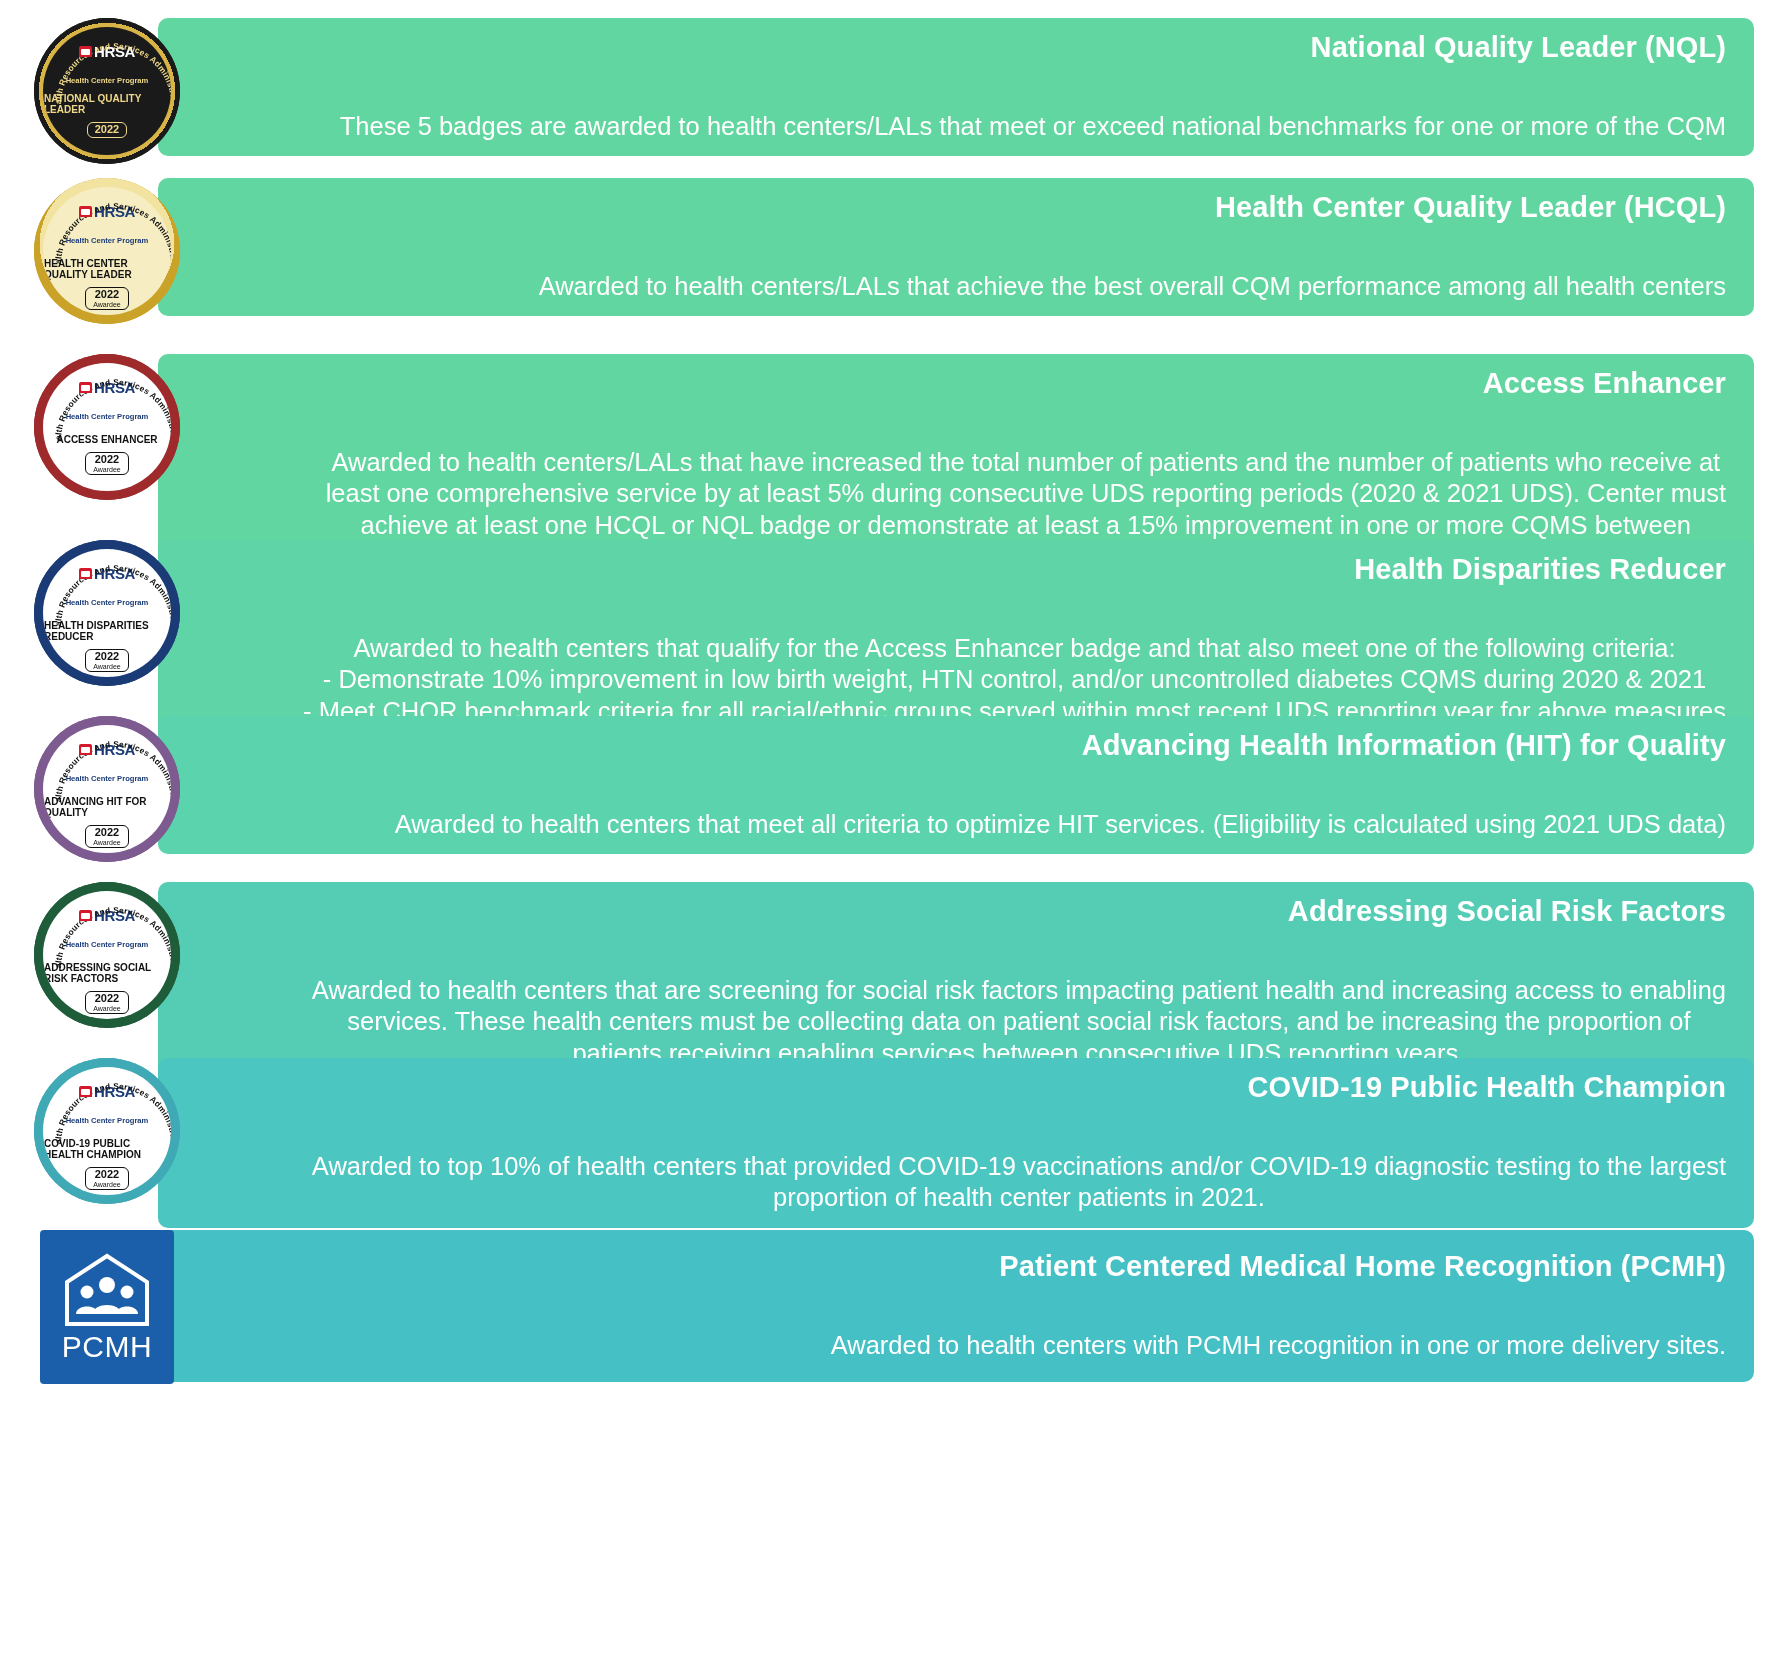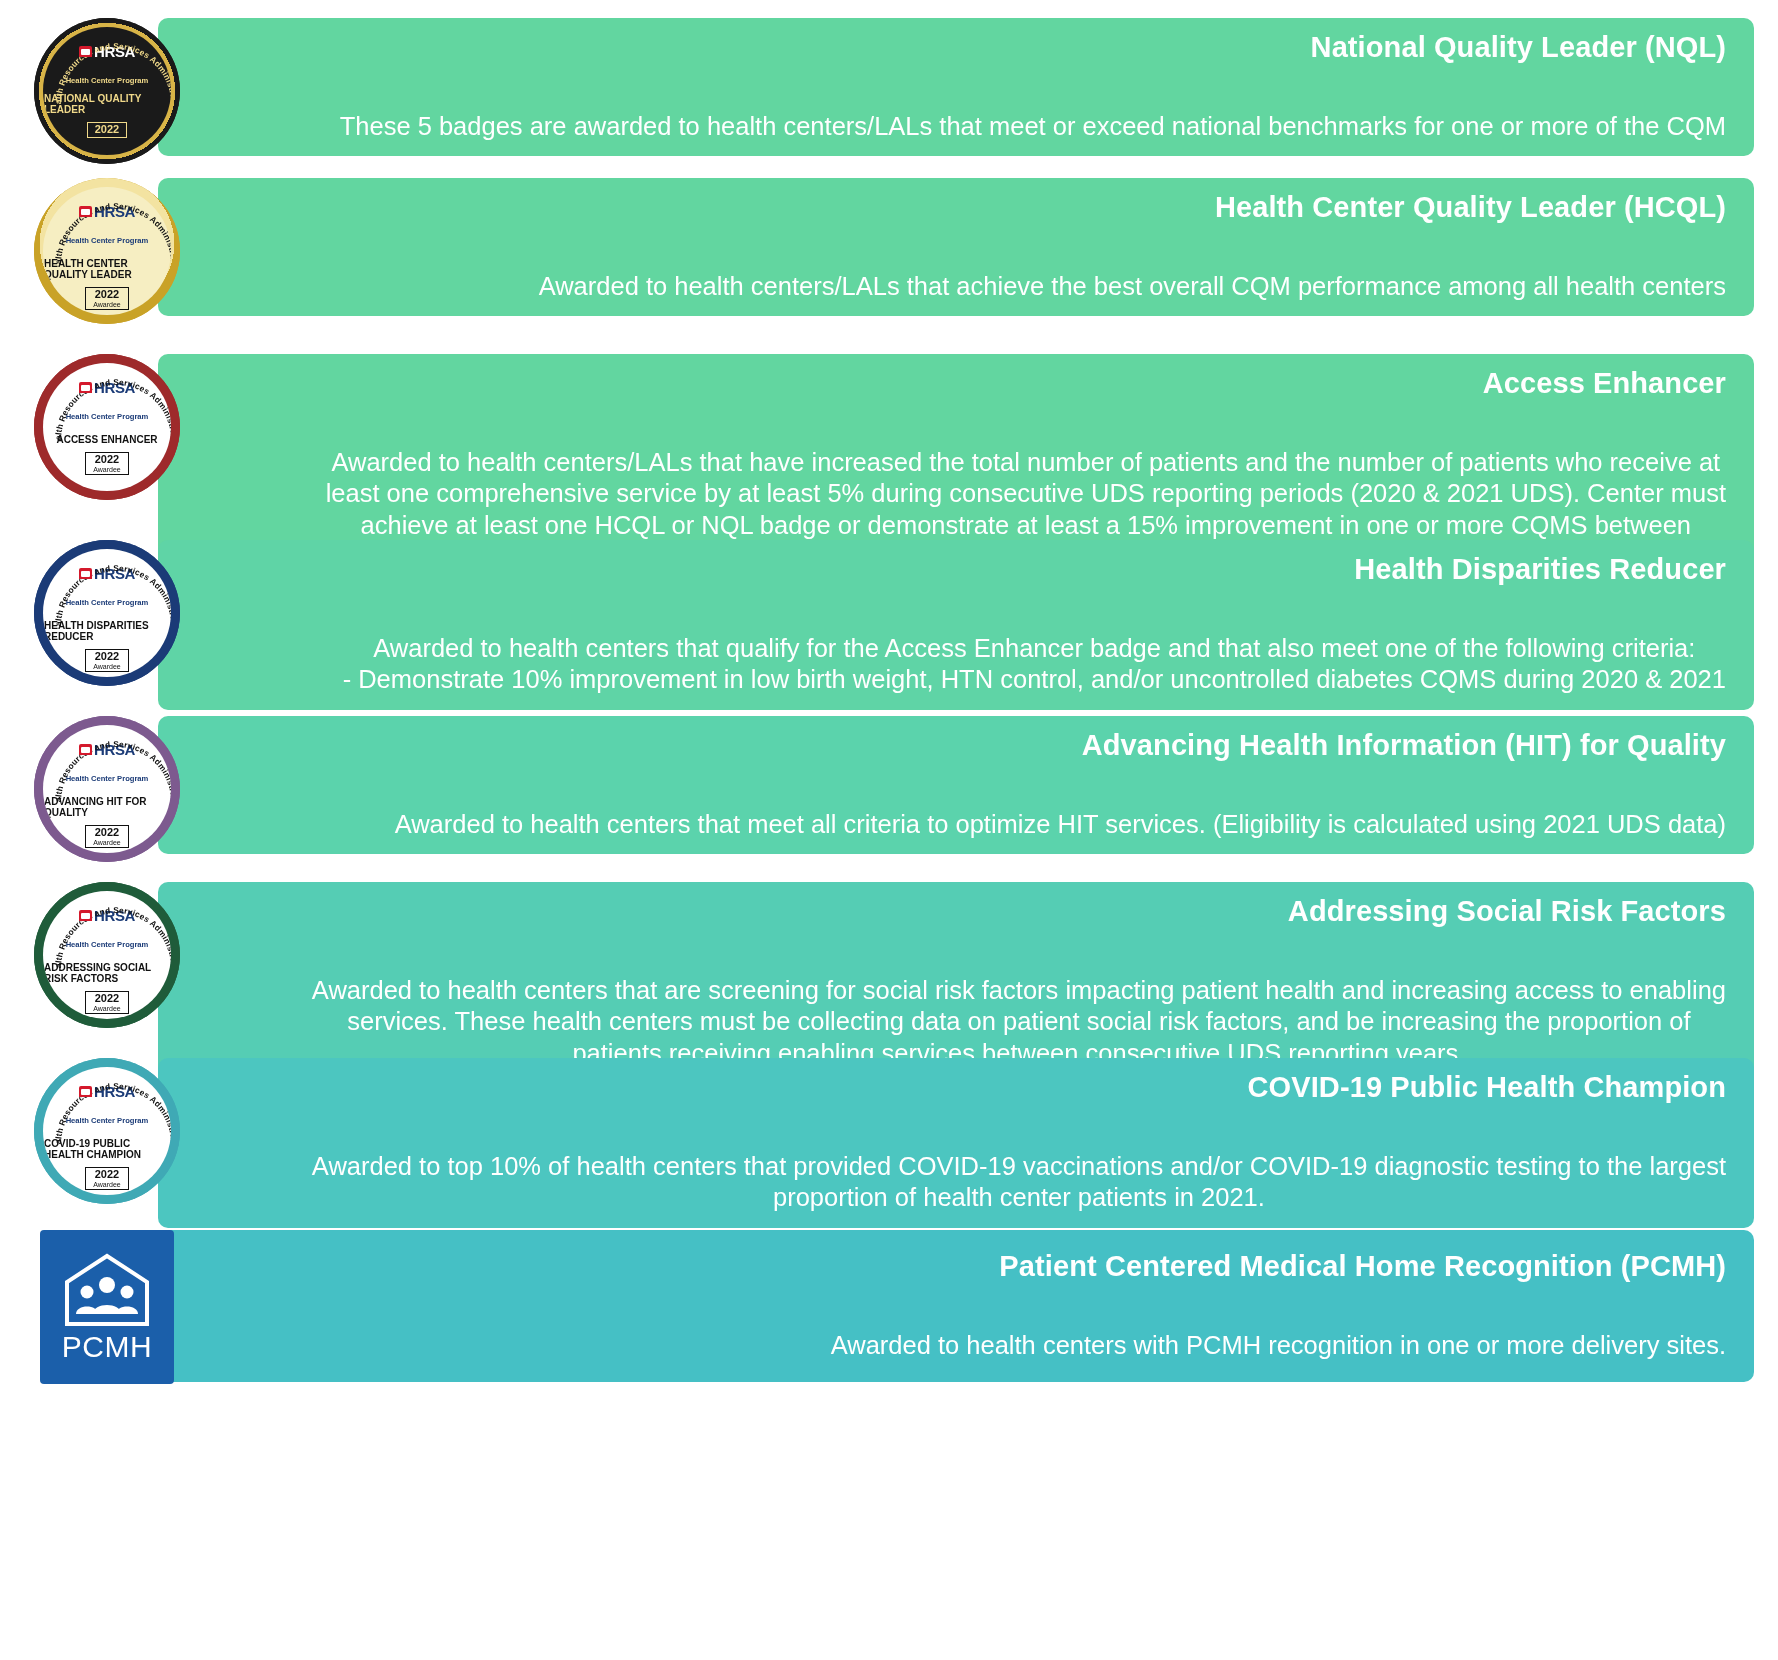--- a/index.html
+++ b/index.html
@@ -147,21 +147,21 @@
     font-weight: bold;
     color: #111111;
     line-height: 1.12;
     margin-top: 13px;
     padding: 0 1px;
     text-transform: uppercase;
   }
   .year-box {
     margin-top: 7px;
     border: 1.5px solid #111111;
-    border-radius: 0;
+    border-radius: 6px;
     padding: 1px 7px 1px 7px;
     text-align: center;
     line-height: 1.05;
   }
   .year-box .yr {
     font-size: 11px;
     font-weight: bold;
     color: #111111;
   }
   .year-box .aw {
@@ -318,20 +318,21 @@
             <div class="aw">Awardee</div>
           </div>
         </div>
       </div>
     </div>
     <div class="bar" style="background:#5fd4a6; min-height:144px;">
       <div class="bar-title">Health Disparities Reducer</div>
       <div class="bar-desc">
         <span class="line">Awarded to health centers that qualify for the Access Enhancer badge and that also meet one of the following criteria:</span>
         <span class="line">- Demonstrate 10% improvement in low birth weight, HTN control, and/or uncontrolled diabetes CQMS during 2020 &amp; 2021</span>
+        <span class="line">- Meet CHQR benchmark criteria for all racial/ethnic groups served within most recent UDS reporting year for above measures</span>
       </div>
     </div>
   </div>
 
   <div class="row" style="height:140px; margin-top:26px;">
     <div class="badge-cell">
       <div class="seal" style="background:#7d5a8f;">
         <div class="scallop" style="background:radial-gradient(circle at 50% 50%, #ffffff 0 60%, #7d5a8f 60% 100%);"></div>
         <div class="inner" style="background:#ffffff;">
           <svg class="arc-text" viewBox="0 0 146 146">

